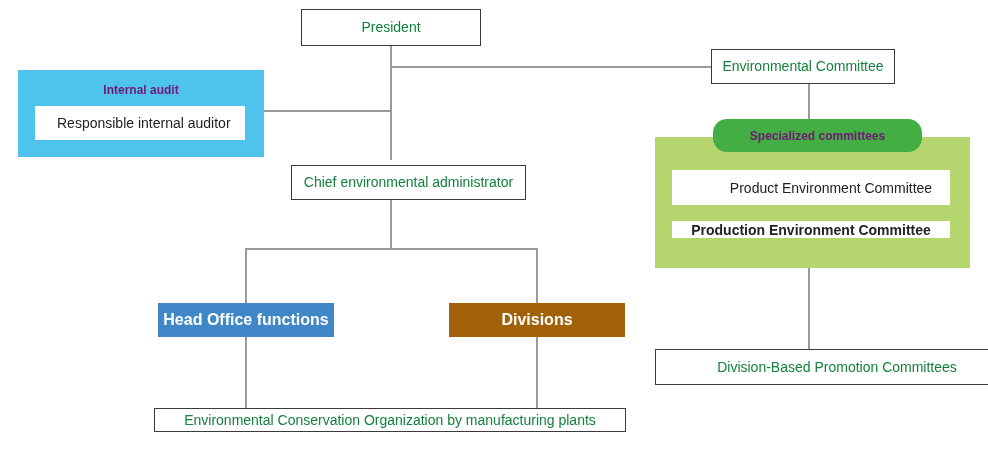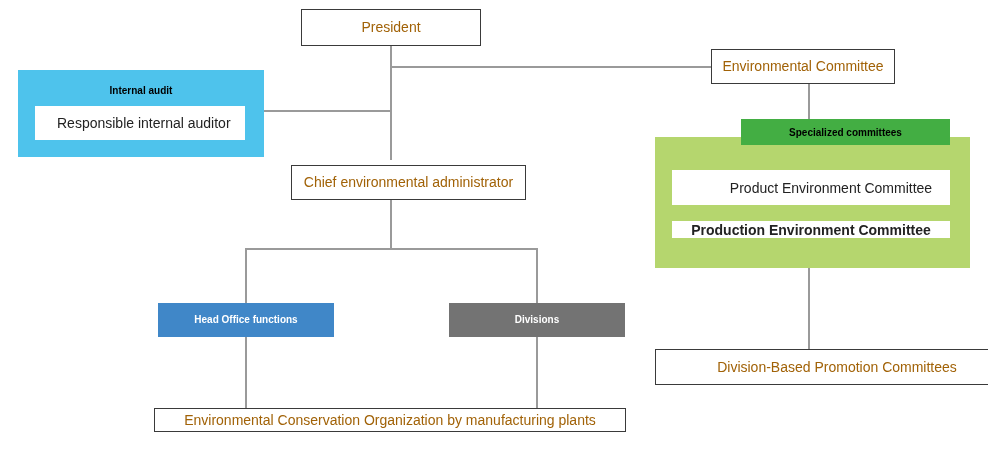--- a/index.html
+++ b/index.html
@@ -26,40 +26,40 @@
     box-sizing: border-box;
     display: flex;
     align-items: center;
     justify-content: center;
     text-align: center;
     line-height: 1.15;
   }
   .node-plain {
     background: #ffffff;
     border: 1px solid #3a3a3a;
-    color: #a16207;
+    color: #15803d;
     font-size: 14px;
   }
   .node-filled {
     color: #ffffff;
-    font-size: 10px;
+    font-size: 16px;
     font-weight: bold;
   }
   .panel {
     position: absolute;
     box-sizing: border-box;
   }
   .panel-title {
     position: absolute;
     box-sizing: border-box;
     display: flex;
     align-items: center;
     justify-content: center;
-    color: #000000;
-    font-size: 10px;
+    color: #701a75;
+    font-size: 12px;
     font-weight: bold;
   }
   .inner-box {
     position: absolute;
     box-sizing: border-box;
     background: #ffffff;
     display: flex;
     align-items: center;
     justify-content: center;
     color: #222222;
@@ -114,35 +114,35 @@
     <span>Responsible internal auditor</span>
   </div>
 
   <div class="node node-plain" style="left:291px; top:165px; width:235px; height:35px;">
     <span>Chief environmental administrator</span>
   </div>
 
   <div class="panel" style="left:655px; top:137px; width:315px; height:131px; background:#B5D66E;">
   </div>
 
-  <div class="panel-title" style="left:741px; top:119px; width:209px; height:26px; background:#43AE43;">
+  <div class="panel-title" style="left:713px; top:119px; width:209px; height:33px; background:#43AE43;border-radius:14px;">
     <span>Specialized committees</span>
   </div>
   <div class="inner-box" style="left:672px; top:170px; width:278px; height:35px;padding-left:40px;">
     <span>Product Environment Committee</span>
   </div>
   <div class="inner-box" style="left:672px; top:221px; width:278px; height:17px;font-weight:bold;">
     <span>Production Environment Committee</span>
   </div>
 
   <div class="node node-filled" style="left:158px; top:303px; width:176px; height:34px; background:#4087C8;">
     <span>Head Office functions</span>
   </div>
 
-  <div class="node node-filled" style="left:449px; top:303px; width:176px; height:34px; background:#737373;">
+  <div class="node node-filled" style="left:449px; top:303px; width:176px; height:34px; background:#a16207;">
     <span>Divisions</span>
   </div>
 
   <div class="node node-plain" style="left:154px; top:408px; width:472px; height:24px;">
     <span>Environmental Conservation Organization by manufacturing plants</span>
   </div>
 
   <div class="node node-plain" style="left:655px; top:349px; width:364px; height:36px;">
     <span>Division-Based Promotion Committees</span>
   </div>

